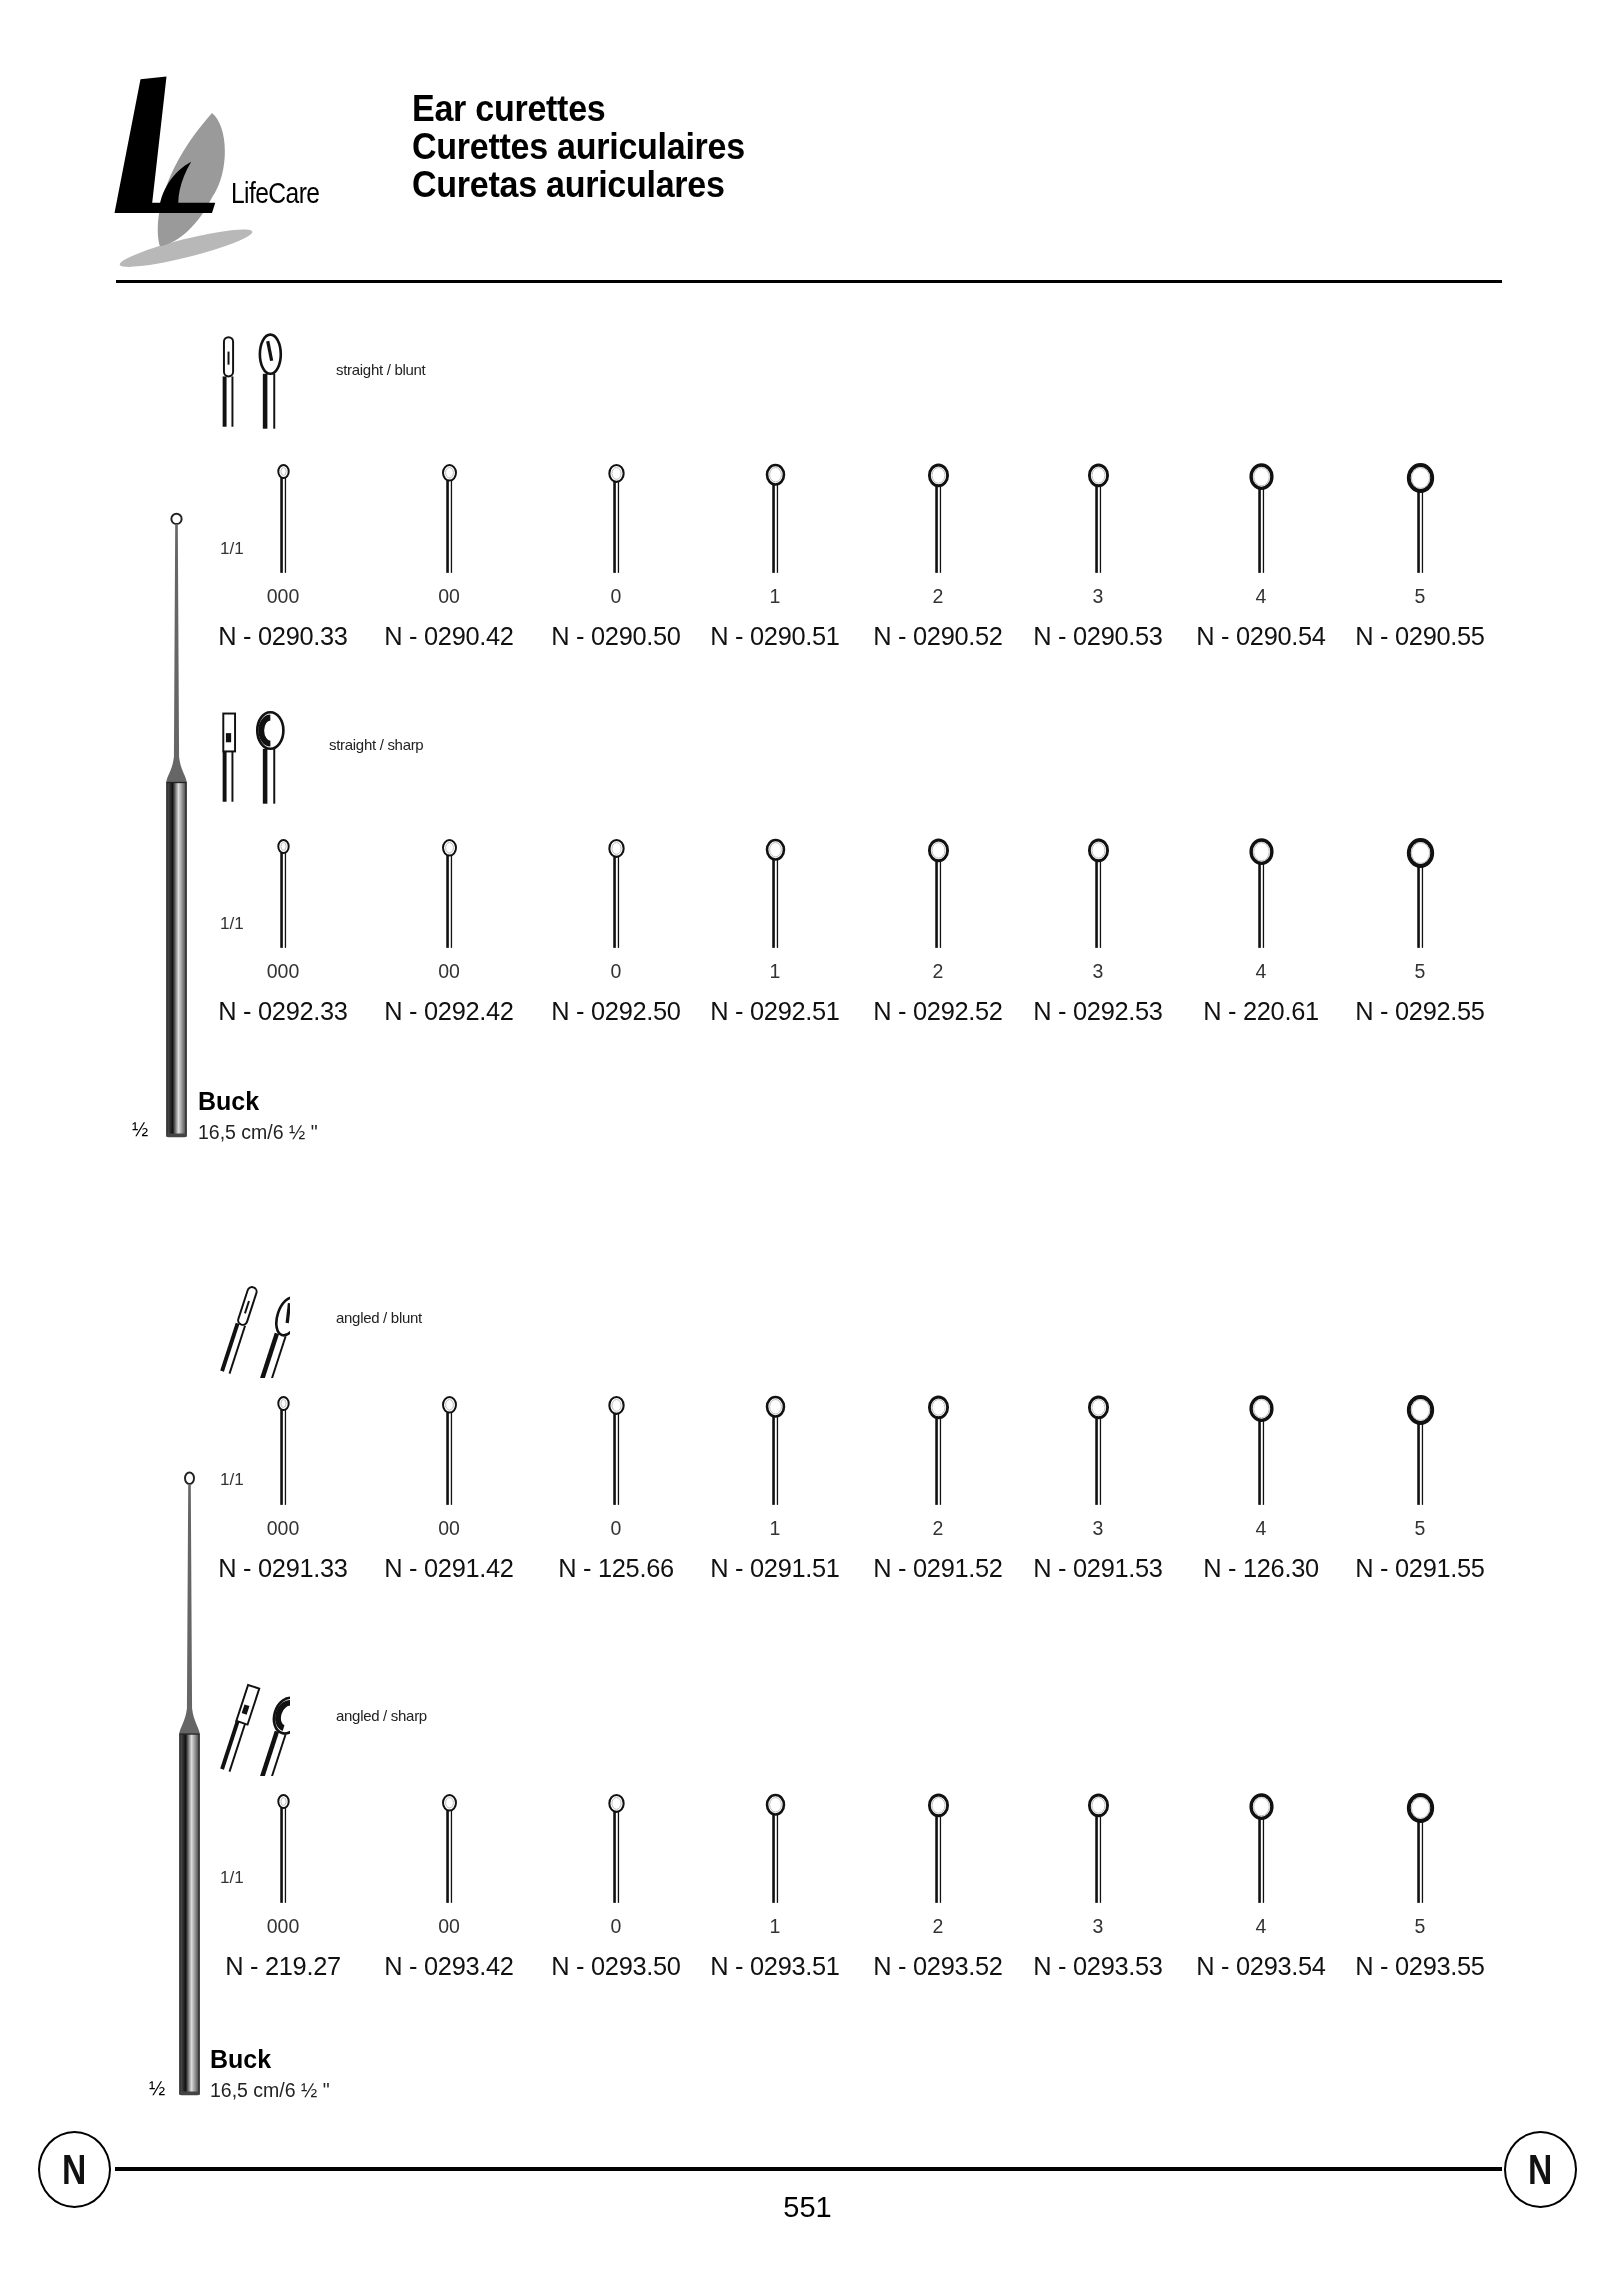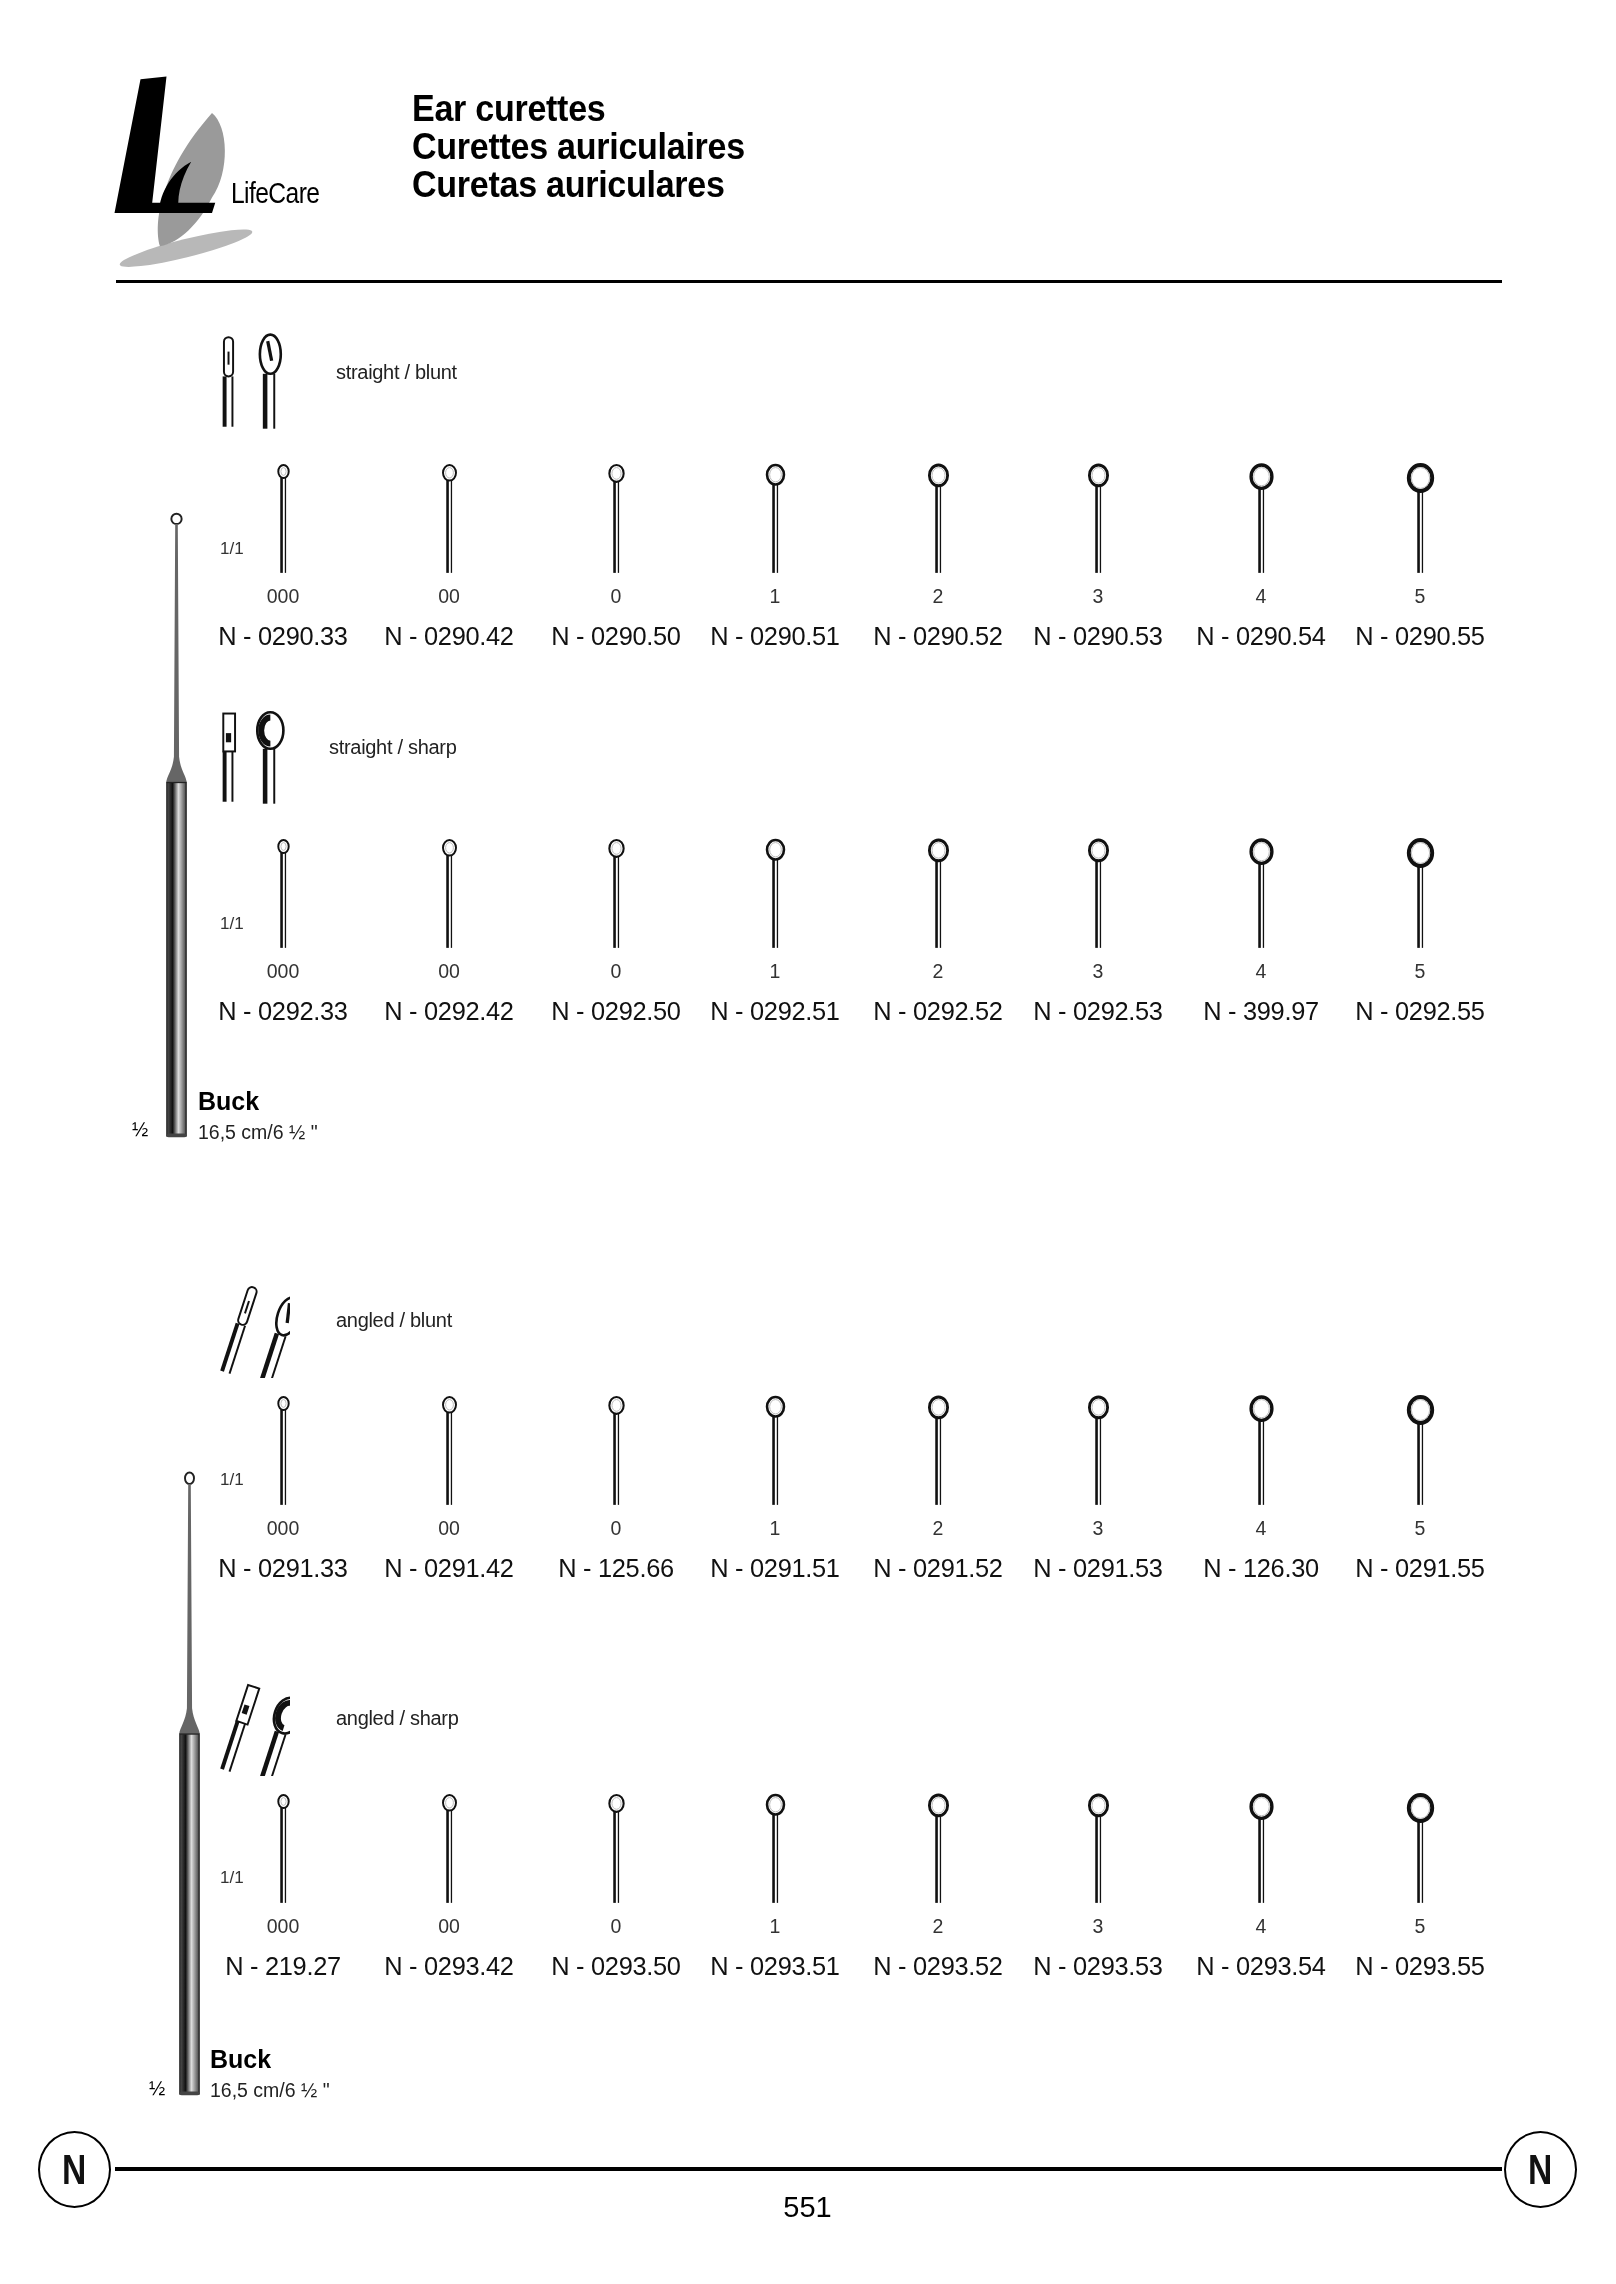--- a/index.html
+++ b/index.html
@@ -4,21 +4,21 @@
 <style>
   html, body { margin:0; padding:0; background:#ffffff; }
   body { width:1616px; height:2284px; position:relative; overflow:hidden; font-family:"Liberation Sans", sans-serif; color:#111; }
   .abs { position:absolute; }
   .logo { left:114px; top:74px; width:261px; height:195px; }
   .title-block { left:412px; top:90px; }
   .title-line { font-family:"Liberation Sans", sans-serif; font-weight:bold; font-size:37px; line-height:38px; color:#000; letter-spacing:-0.3px; white-space:nowrap; transform:scaleX(0.92); transform-origin:left; }
   .hrule { left:116px; top:280px; width:1386px; height:3.3px; background:#000; }
   .section { position:absolute; left:0; width:1616px; }
   .variant-icon { position:absolute; }
-  .variant-label { position:absolute; font-size:20px; color:#222; letter-spacing:-0.3px; white-space:nowrap; }
+  .variant-label { position:absolute; font-size:15px; color:#222; letter-spacing:-0.3px; white-space:nowrap; }
   .scale-label { position:absolute; font-size:17px; color:#333; }
   .item { position:absolute; width:156px; text-align:center; }
   .item svg { display:block; margin:0 auto; }
   .size-label { font-size:19.5px; color:#333; margin-top:11.7px; height:23.5px; }
   .code-label { font-size:25.4px; color:#111; margin-top:14.3px; white-space:nowrap; letter-spacing:-0.3px; }
   .buck-name { position:absolute; font-size:25px; font-weight:bold; color:#000; }
   .buck-dims { position:absolute; font-size:19.5px; color:#222; white-space:nowrap; }
   .half { position:absolute; font-size:19.5px; color:#000; }
   .footer-line { left:115px; top:2167px; width:1387px; height:3.9px; background:#000; }
   .tab-marker { position:absolute; width:73px; height:77px; border:2.6px solid #000; border-radius:50%; box-sizing:border-box; display:flex; align-items:center; justify-content:center; background:#fff; }
@@ -289,21 +289,21 @@
       <div class="item" style="left: 1183px; top: 127px;">
       <div>
           <svg width="39" height="114" viewBox="0 0 60 175">
     <ellipse cx="30" cy="27" rx="16" ry="18" fill="#fff" stroke="#111" stroke-width="5.2"></ellipse>
     <ellipse cx="30" cy="27" rx="12" ry="14" fill="none" stroke="#bbb" stroke-width="1.5"></ellipse>
     <line x1="27" y1="45" x2="27" y2="175" stroke="#111" stroke-width="4"></line>
     <line x1="33" y1="45" x2="33" y2="175" stroke="#111" stroke-width="2"></line>
   </svg>
         </div>
       <div class="size-label">4</div>
-      <div class="code-label">N - 399.97</div>
+      <div class="code-label">N - 220.61</div>
       </div>
       <div class="item" style="left: 1342px; top: 127px;">
       <div>
           <svg width="39" height="114" viewBox="0 0 60 175">
     <ellipse cx="30" cy="29" rx="18" ry="20" fill="#fff" stroke="#111" stroke-width="6"></ellipse>
     <ellipse cx="30" cy="29" rx="14" ry="16" fill="none" stroke="#bbb" stroke-width="1.5"></ellipse>
     <line x1="27" y1="49" x2="27" y2="175" stroke="#111" stroke-width="4"></line>
     <line x1="33" y1="49" x2="33" y2="175" stroke="#111" stroke-width="2"></line>
   </svg>
         </div>

